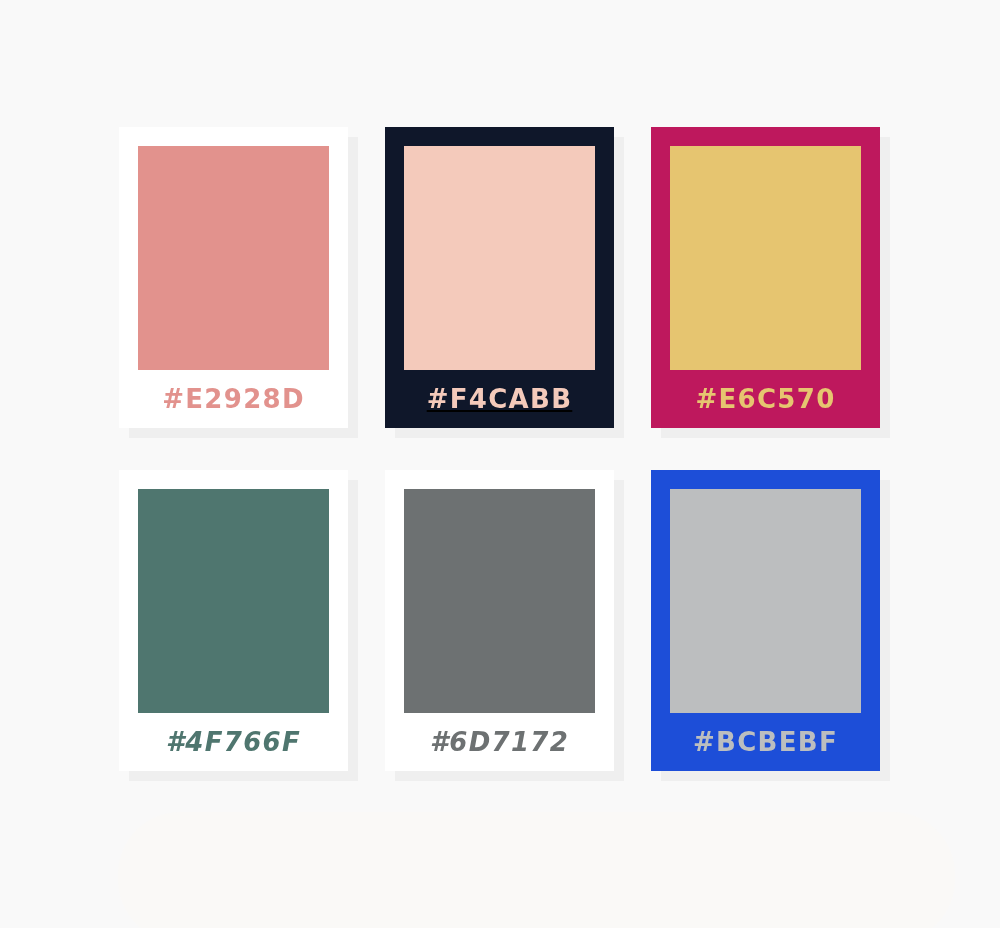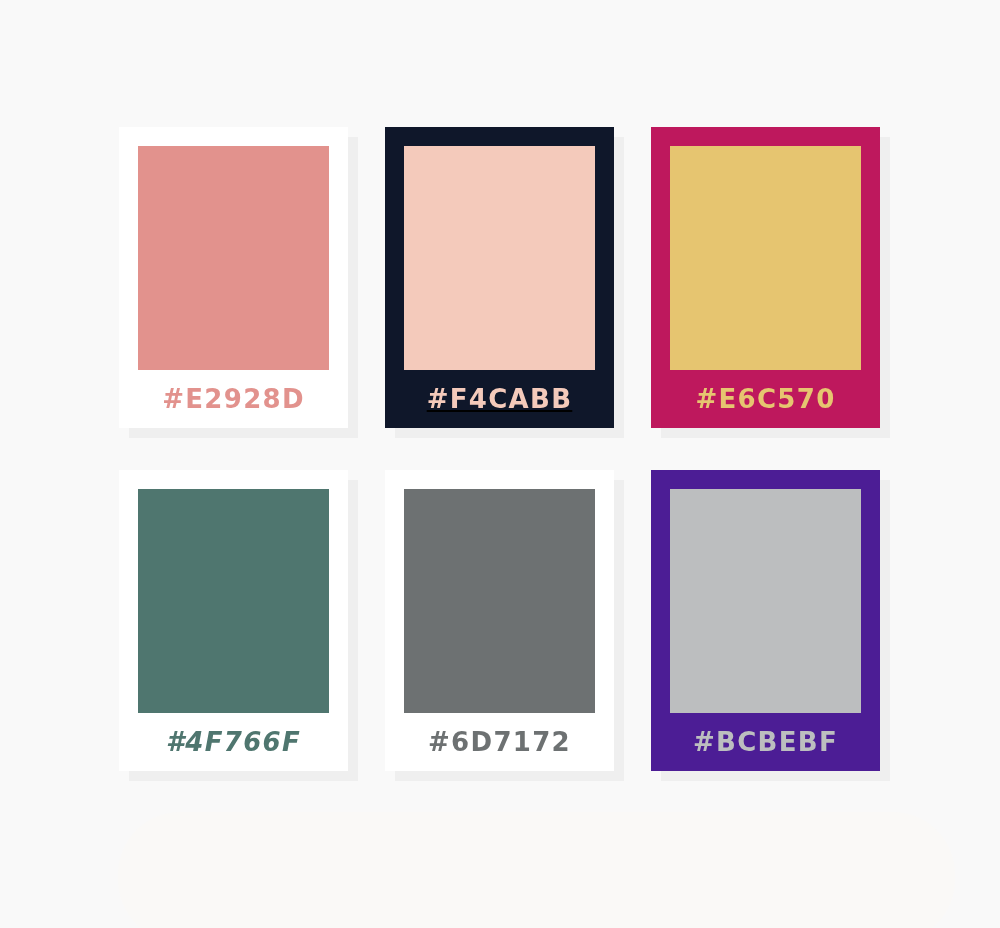--- a/index.html
+++ b/index.html
@@ -131,25 +131,25 @@
     <div class="card-face" style="background: rgb(255, 255, 255); font-style: italic;">
       <div class="color-chip" style="background: rgb(79, 118, 111);"></div>
       <div class="color-label" style="color: rgb(79, 118, 111);">#4F766F</div>
     </div>
   </div>
 
   <div class="swatch-card">
     <div class="card-shadow" style="background: rgb(239, 239, 239);"></div>
     <div class="card-face" style="background: rgb(255, 255, 255);">
       <div class="color-chip" style="background: rgb(109, 113, 114);"></div>
-      <div class="color-label" style="color: rgb(109, 113, 114);">#6D7172</div>
+      <div class="color-label" style="color: rgb(109, 113, 114); font-style: italic;">#6D7172</div>
     </div>
   </div>
 
   <div class="swatch-card">
     <div class="card-shadow" style="background: rgb(239, 239, 239);"></div>
-    <div class="card-face" style="background: #4c1d95;">
+    <div class="card-face" style="background: #1d4ed8;">
       <div class="color-chip" style="background: rgb(188, 190, 191);"></div>
       <div class="color-label" style="color: rgb(188, 190, 191);">#BCBEBF</div>
     </div>
   </div>
 
 </div>
 
 </body></html>

